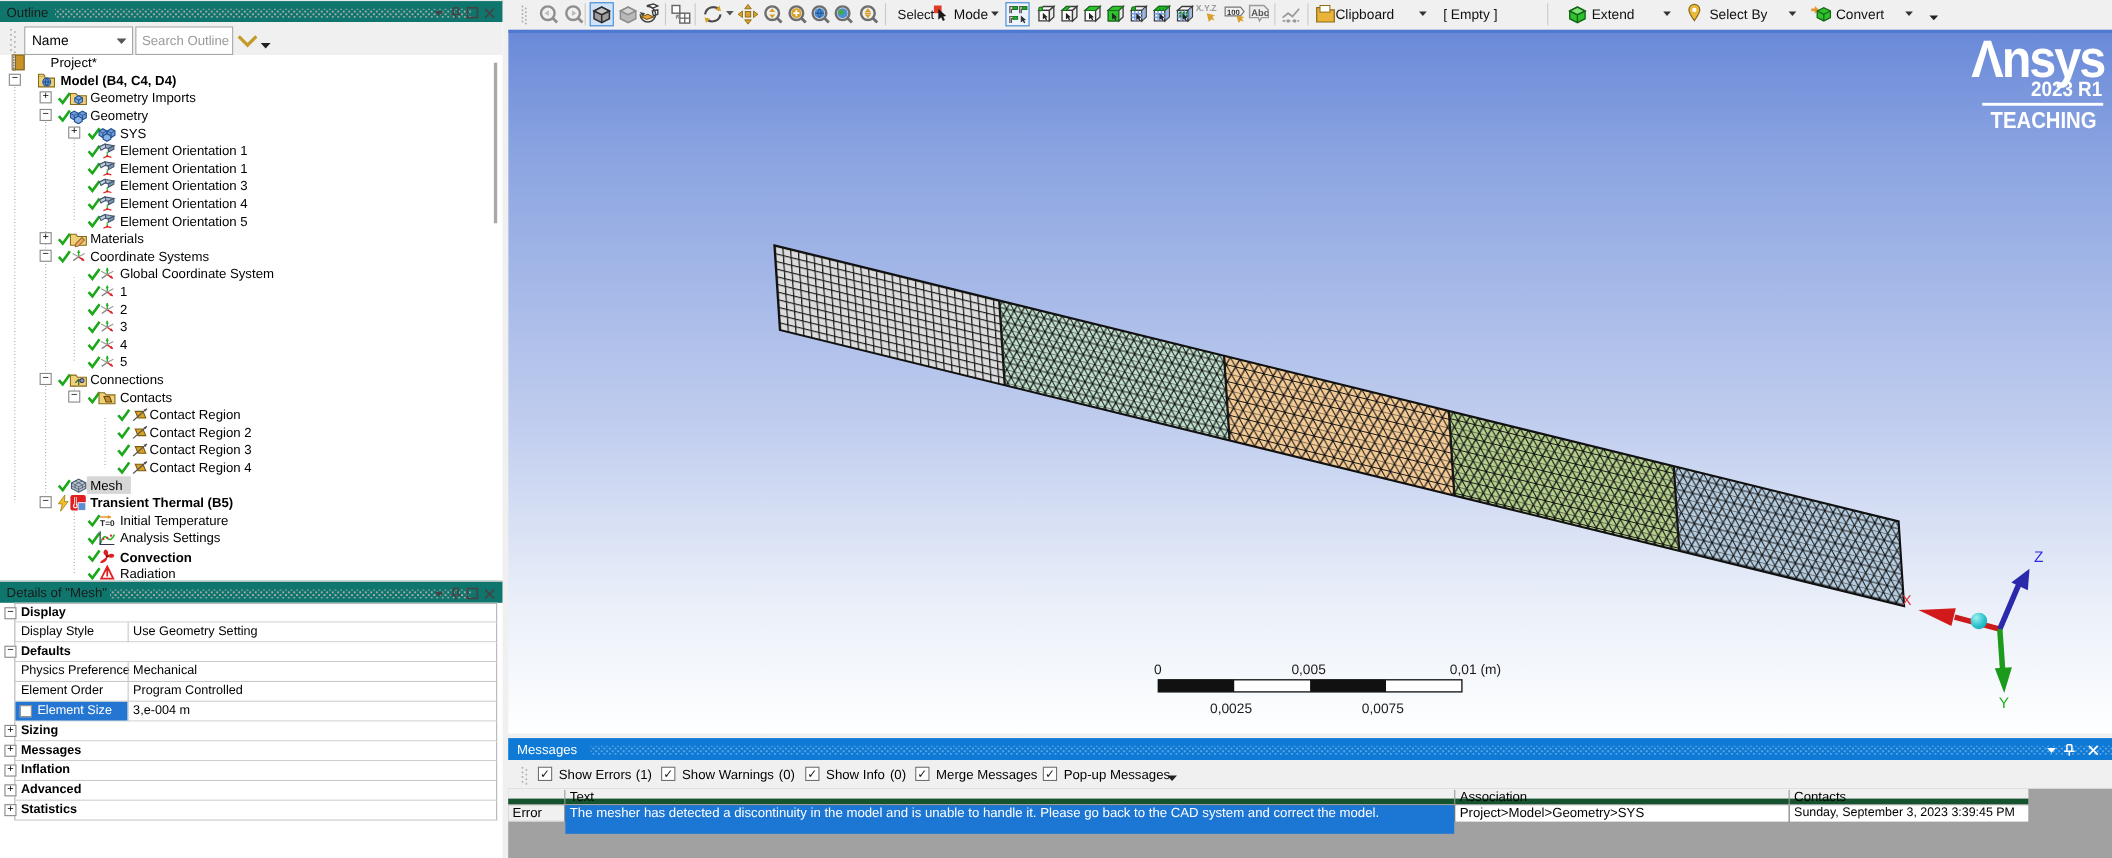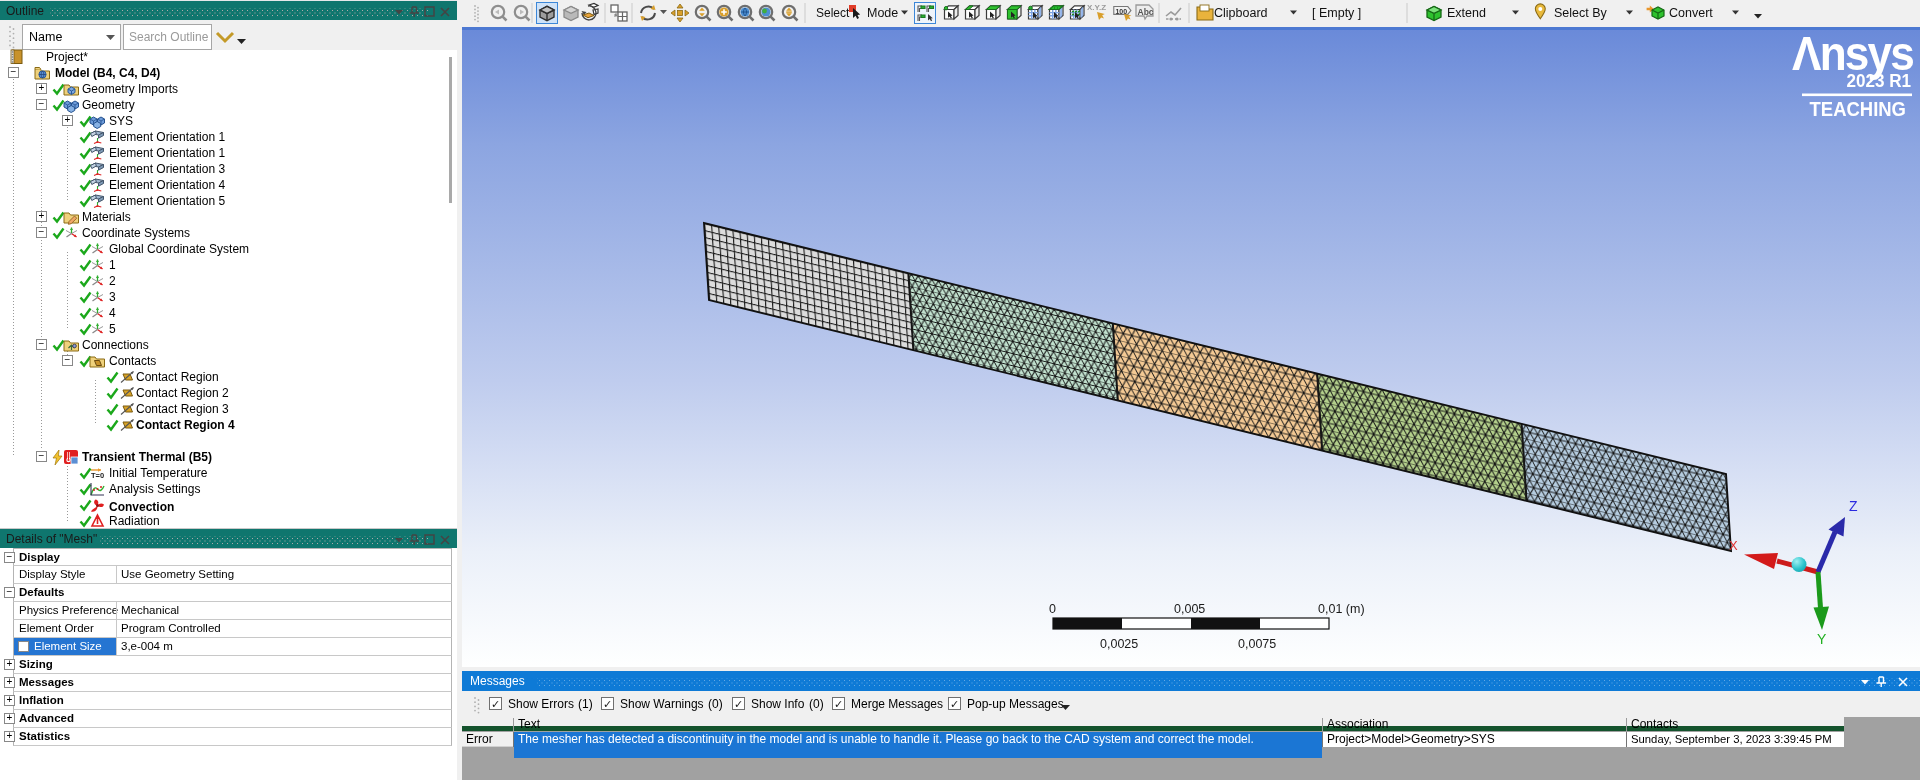--- a/index.html
+++ b/index.html
@@ -655,21 +655,32 @@
 </div>
 <div class="row" style="left:0;top:417px;width:457px">
 <svg class="chk" style="left:106px;top:2px" viewBox="0 0 13 13">
           <path d="M1.5 6.5 L5 10.5 L11.5 1.5" fill="none" stroke="#1ba81b" stroke-width="2.4"></path>
         </svg>
 <div class="ticon" style="left:119px;top:0"><svg width="17" height="16" viewBox="0 0 17 16">
             <path d="M4 5 h7 l2.5 6 h-7 Z" fill="#d9a326" stroke="#7a5a10"></path>
             <path d="M2 13.5 L14.5 2.5" stroke="#555" stroke-width="1.1"></path>
             <path d="M14.5 2.5 l-3 0.8 l2 2 Z" fill="#555"></path>
           </svg></div>
-<span style="position:absolute;left:136px;top:1px;font-weight:bold">Contact Region 4</span>
+<span style="position:absolute;left:136px;top:1px;font-weight:normal">Contact Region 4</span>
+</div>
+<div class="row" style="left:0;top:433px;width:457px">
+<div class="abs" style="left:79px;top:0;height:16px;background:#d6d6d6;width:40px"></div>
+<svg class="chk" style="left:52px;top:2px" viewBox="0 0 13 13">
+          <path d="M1.5 6.5 L5 10.5 L11.5 1.5" fill="none" stroke="#1ba81b" stroke-width="2.4"></path>
+        </svg>
+<div class="ticon" style="left:63px;top:0"><svg width="17" height="16" viewBox="0 0 17 16">
+            <path d="M2 6 l6.5 -3.5 l6.5 3.5 v5 l-6.5 3.5 l-6.5 -3.5 Z" fill="#b9c4cf" stroke="#44566b"></path>
+            <path d="M2 6 l6.5 3.5 l6.5 -3.5 M8.5 9.5 v5 M5.2 4.2 l6.6 3.4 M11.8 4.2 l-6.6 3.4 M2 8.5 l6.5 3.5 l6.5 -3.5 M5.2 11 v-3 M11.8 11 v-3" fill="none" stroke="#44566b" stroke-width="0.7"></path>
+          </svg></div>
+<span style="position:absolute;left:82px;top:1px;font-weight:normal">Mesh</span>
 </div>
 <div class="row" style="left:0;top:449px;width:457px">
 <div class="exp" style="left:36px;top:2px">−</div>
 <svg class="abs" style="left:52px;top:1px" width="12" height="15">
           <path d="M7 0 L1 8 h3.5 L3 15 L10 6 h-3.5 Z" fill="#f2c12e" stroke="#a07808" stroke-width="0.7"></path>
         </svg>
 <div class="ticon" style="left:63px;top:0"><svg width="17" height="16" viewBox="0 0 17 16">
             <rect x="1" y="1" width="14" height="14" rx="2" fill="#e02020"></rect>
             <rect x="8" y="8" width="7" height="7" fill="#5b8fd4" stroke="#fff" stroke-width="0.8"></rect>
             <path d="M5.5 3 v7" stroke="#fff" stroke-width="2.4"></path>

